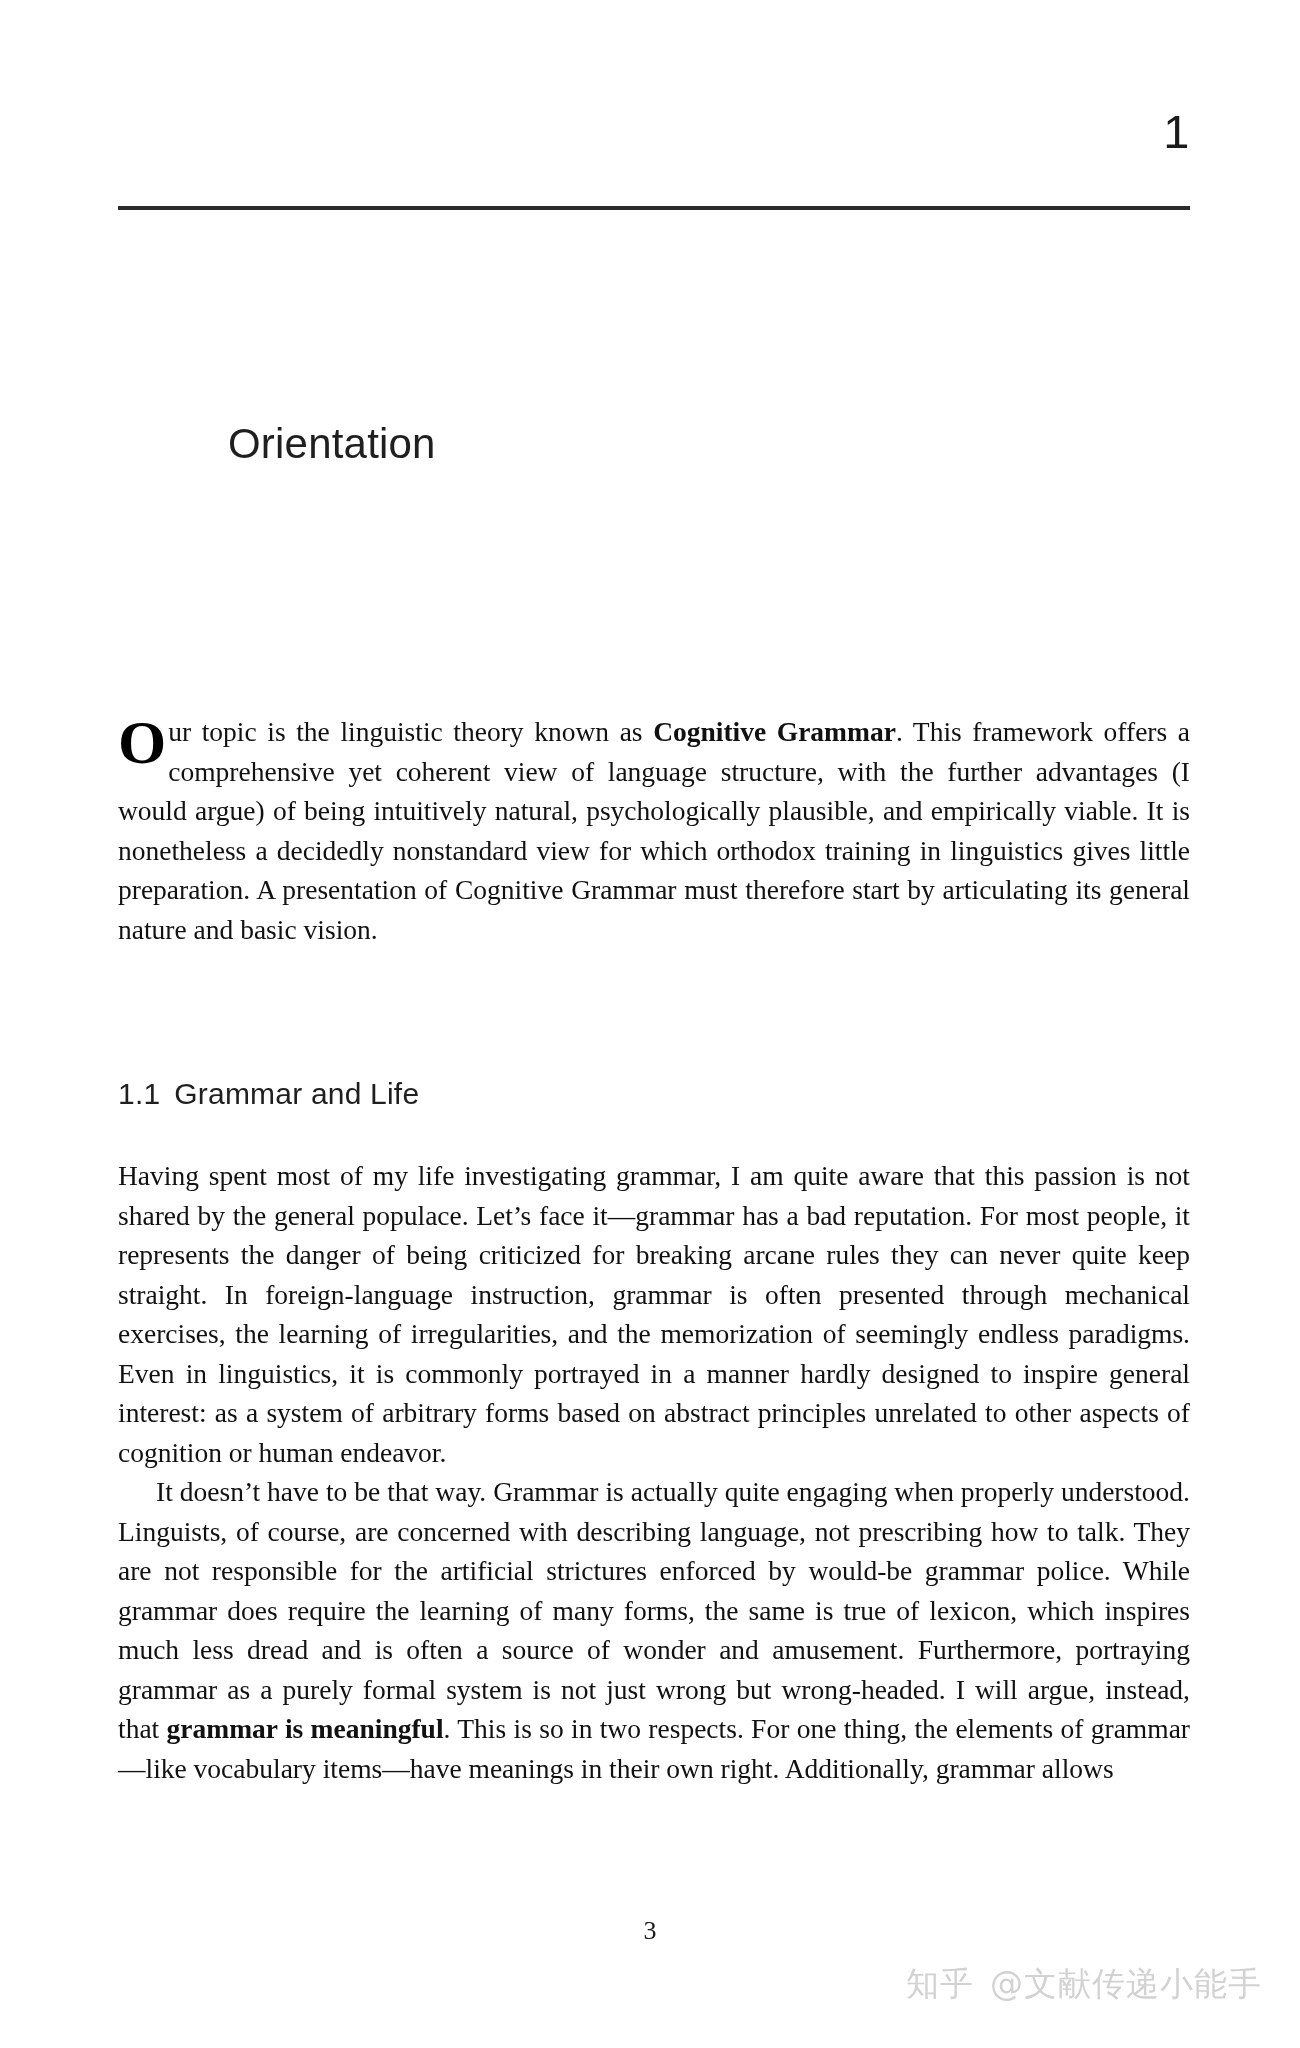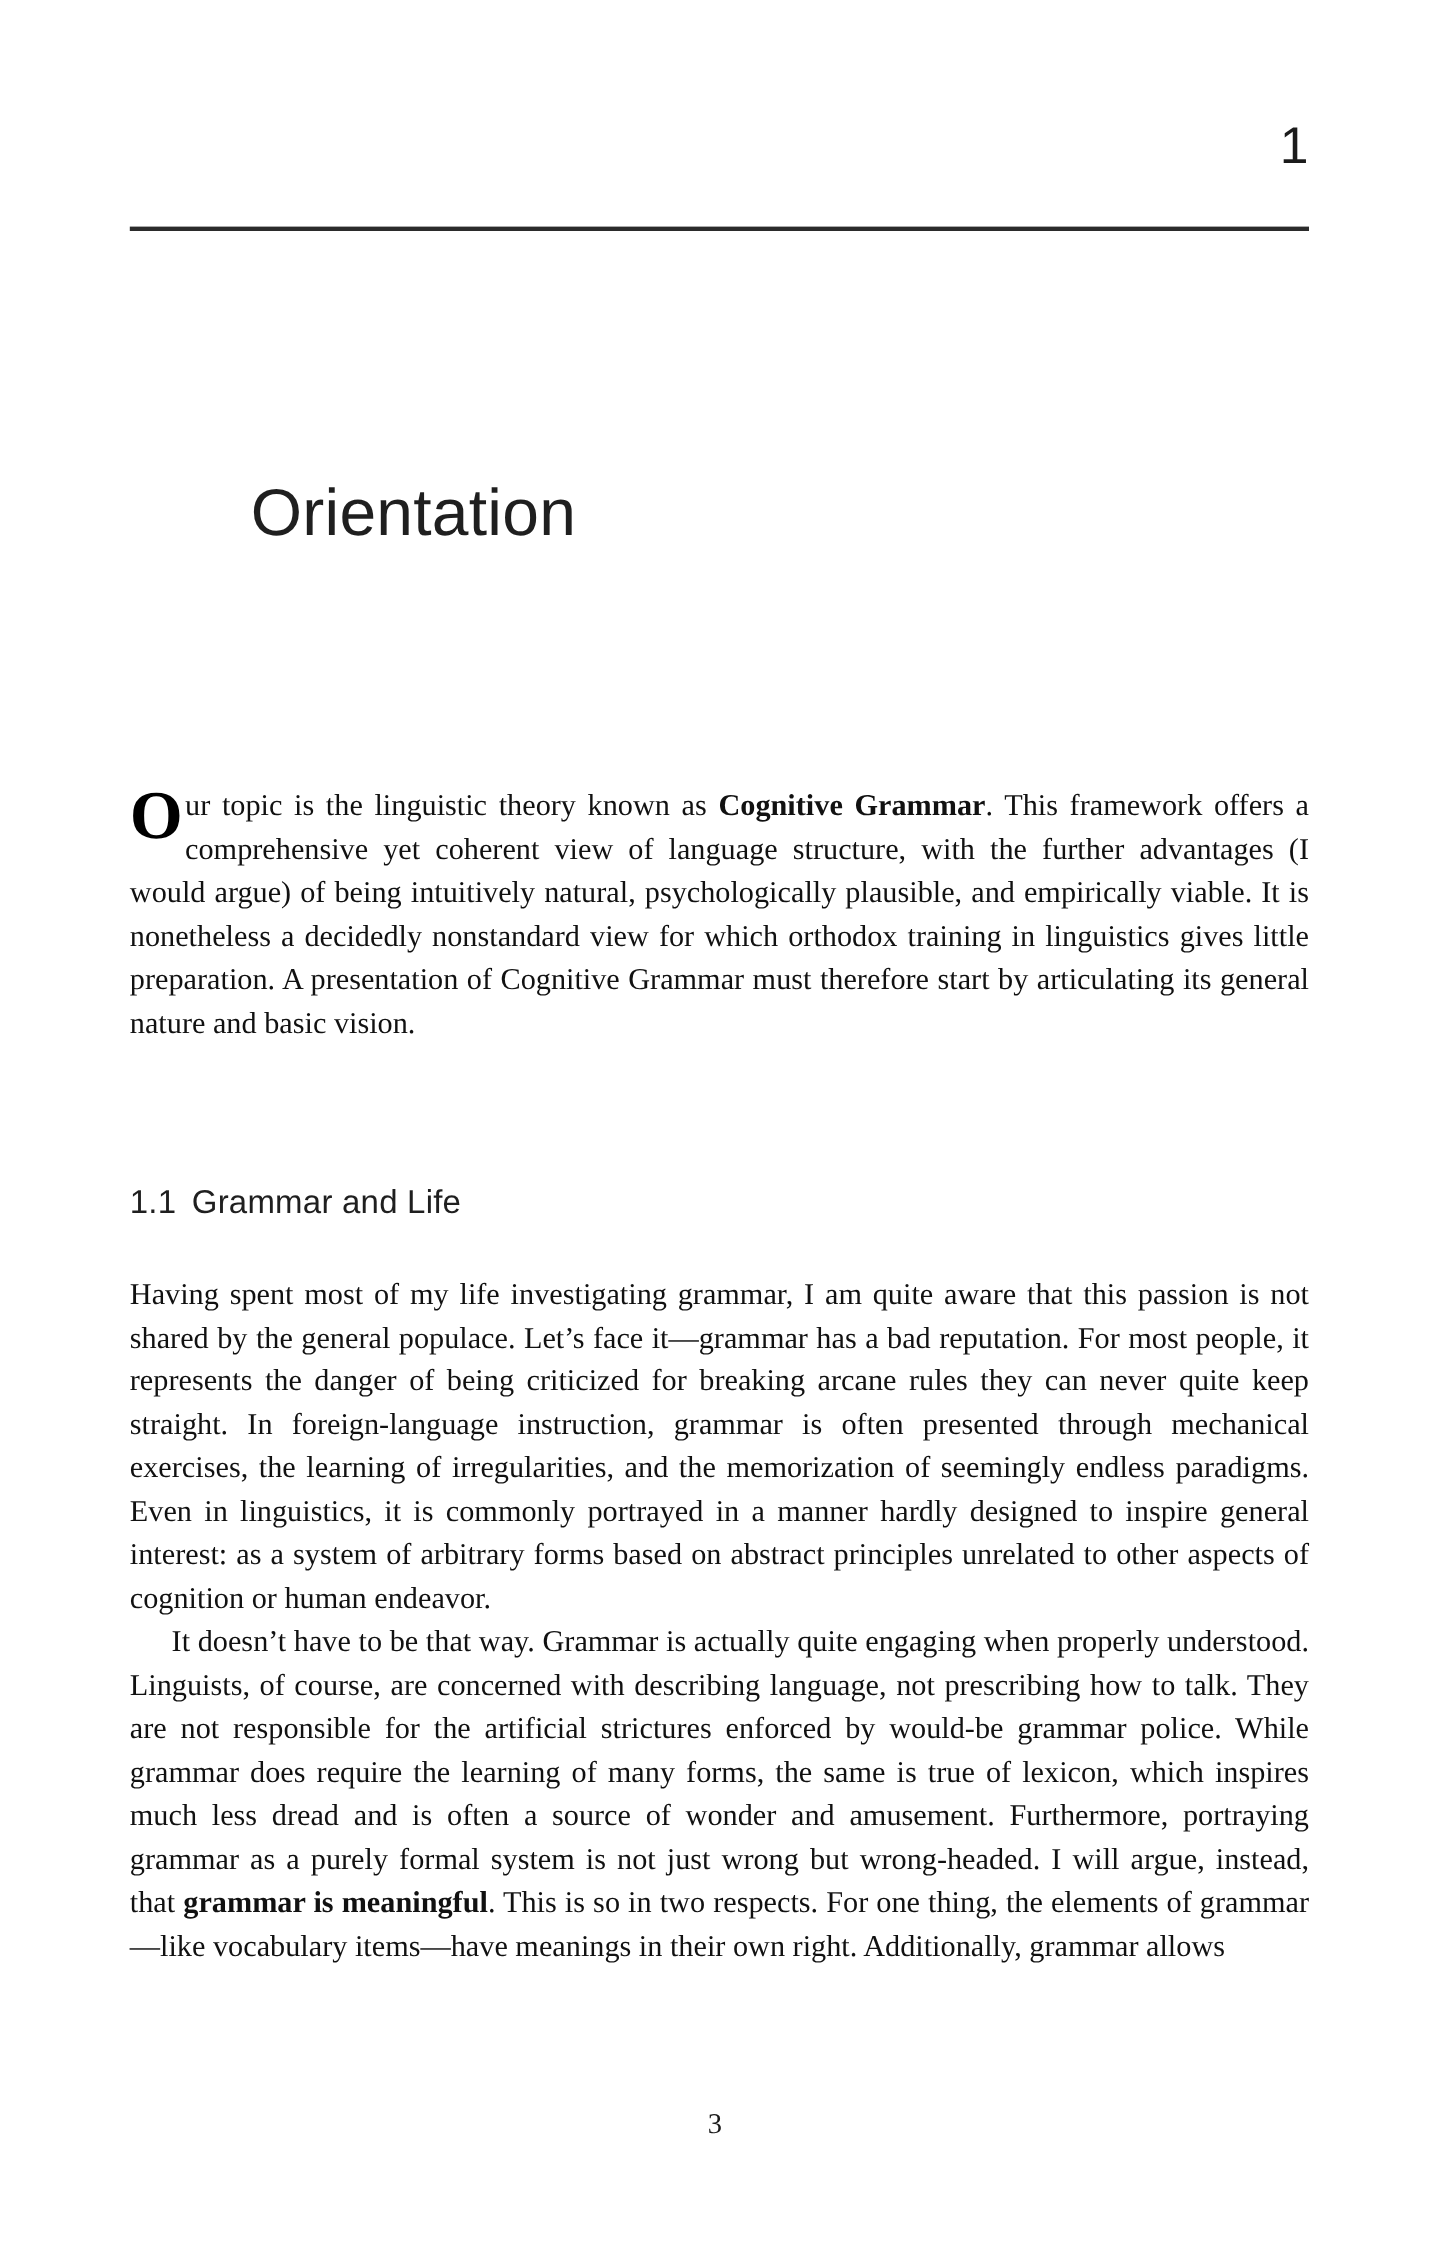--- a/index.html
+++ b/index.html
@@ -35,21 +35,21 @@
     width: 1072px;
     height: 4px;
     background: #2b2b2b;
   }
   .chapter-title {
     position: absolute;
     top: 394px;
     left: 228px;
     font-family: "Liberation Sans", sans-serif;
     font-weight: 300;
-    font-size: 60px;
+    font-size: 42px;
     color: #1f1f1f;
     letter-spacing: 0.2px;
     line-height: 1.05;
   }
   .body-block {
     position: absolute;
     left: 118px;
     width: 1072px;
     font-family: "Liberation Serif", serif;
     font-size: 27.5px;
@@ -138,14 +138,17 @@
     <span class="sec-num">1.1</span><span>Grammar and Life</span>
   </h2>
 
   <div class="body-block section-body">
     <p>Having spent most of my life investigating grammar, I am quite aware that this passion is not shared by the general populace. Let’s face it—grammar has a bad reputation. For most people, it represents the danger of being criticized for breaking arcane rules they can never quite keep straight. In foreign-language instruction, grammar is often presented through mechanical exercises, the learning of irregularities, and the memorization of seemingly endless paradigms. Even in linguistics, it is commonly portrayed in a manner hardly designed to inspire general interest: as a system of arbitrary forms based on abstract principles unrelated to other aspects of cognition or human endeavor.</p>
     <p><span>It doesn’t have to be that way. Grammar is actually quite engaging when properly understood. Linguists, of course, are concerned with describing language, not prescribing how to talk. They are not responsible for the artificial strictures enforced by would-be grammar police. While grammar does require the learning of many forms, the same is true of lexicon, which inspires much less dread and is often a source of wonder and amusement. Furthermore, portraying grammar as a purely formal system is not just wrong but wrong-headed. I will argue, instead, that </span><b>grammar is meaningful</b><span>. This is so in two respects. For one thing, the elements of grammar—like vocabulary items—have meanings in their own right. Additionally, grammar allows</span></p>
   </div>
 
   <div class="page-number">3</div>
 
+  <div class="watermark">
+    <span class="wm-logo">知乎</span><span>@文献传递小能手</span>
+  </div>
 
 </div>
 
 </body></html>

